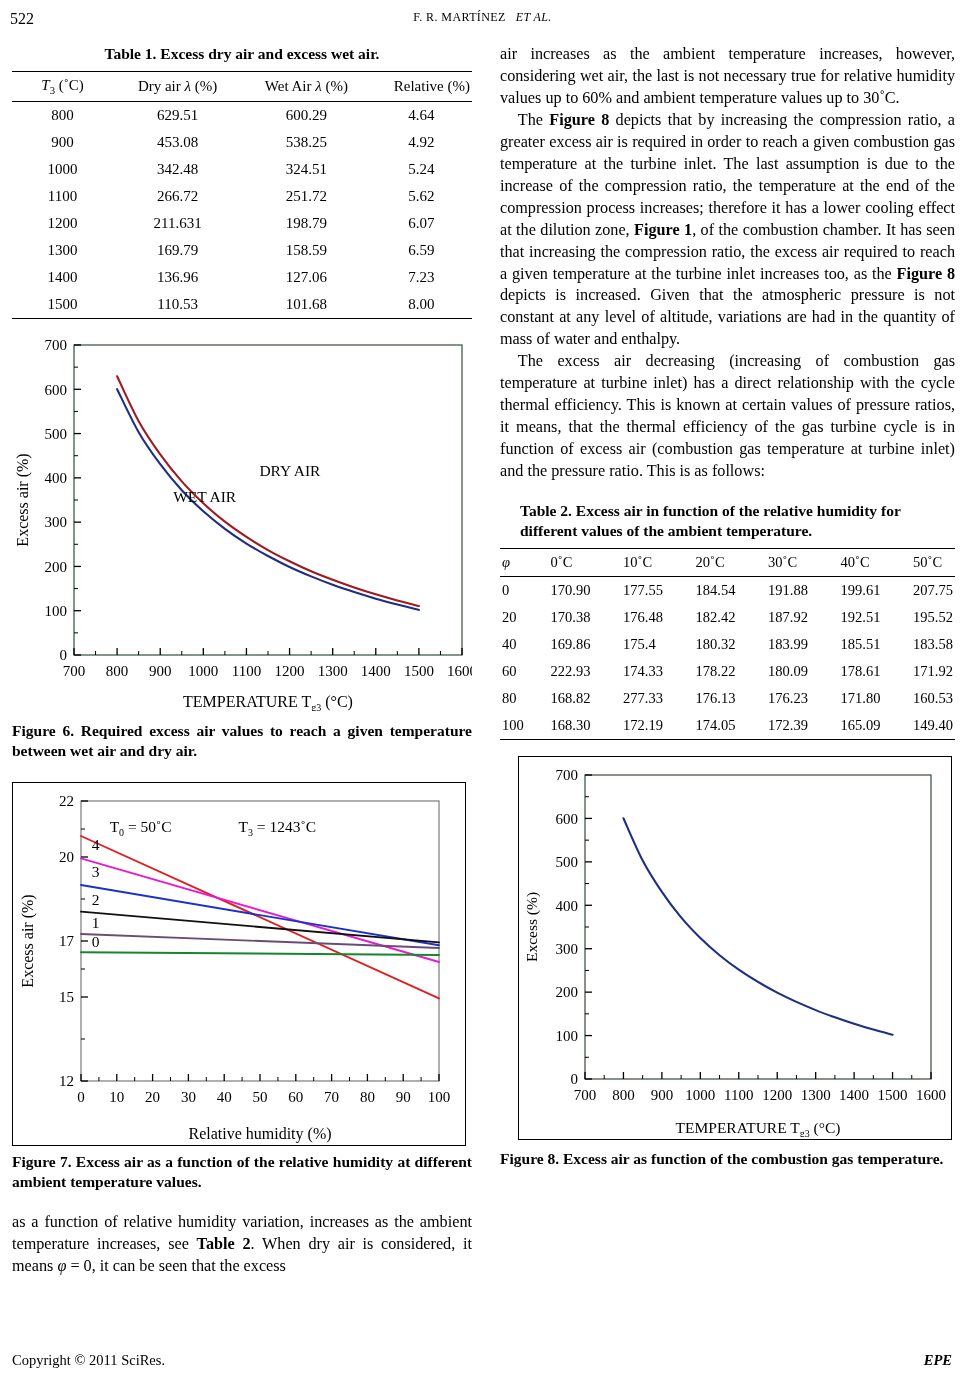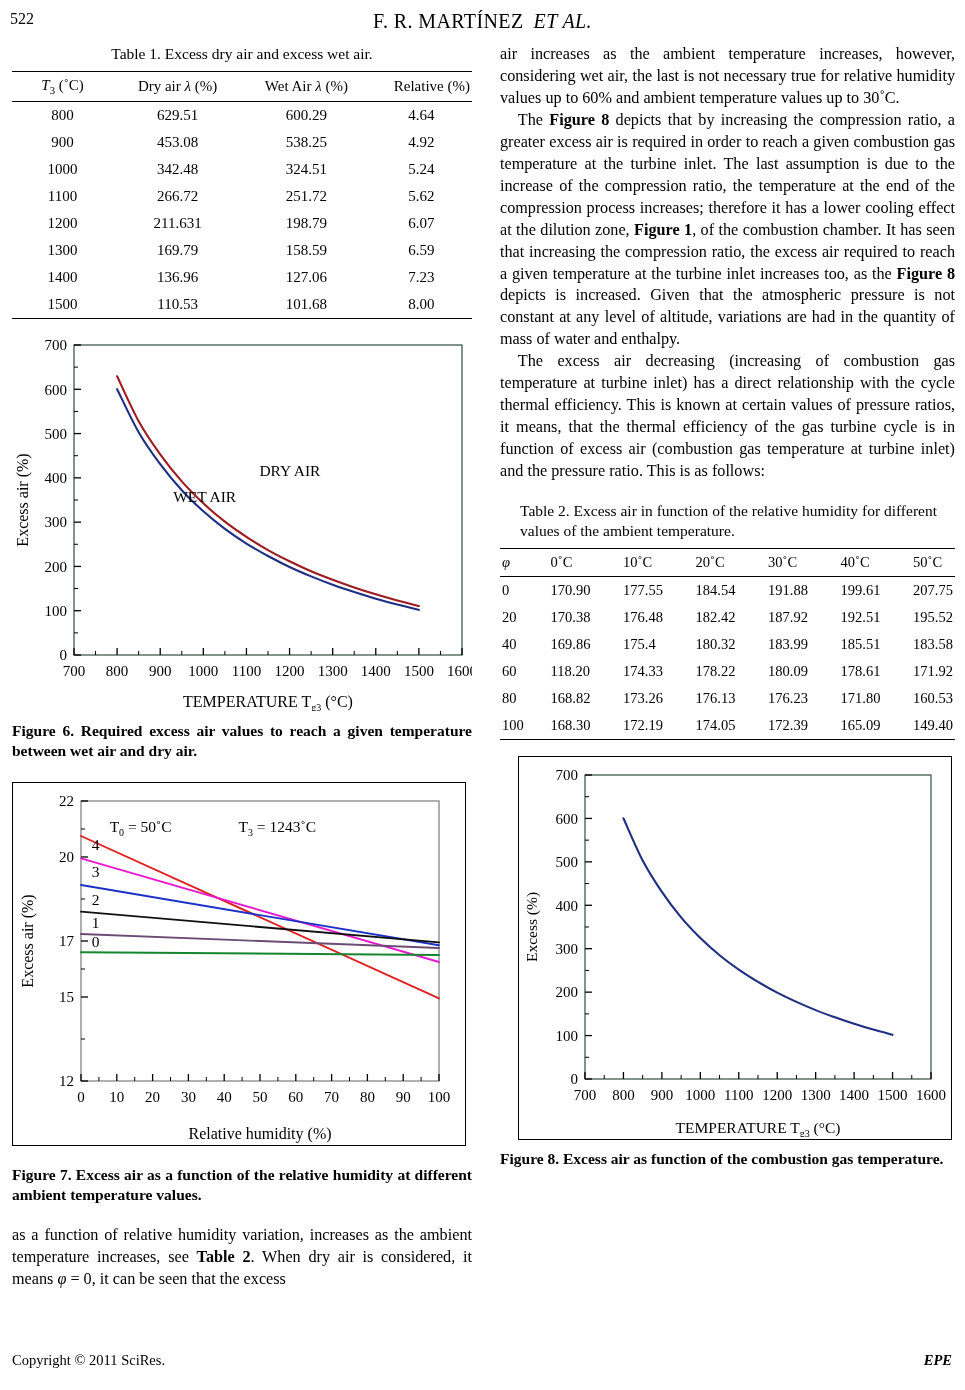--- a/index.html
+++ b/index.html
@@ -11,31 +11,31 @@
     position: relative;
     overflow: hidden;
   }
   .page { position:relative; width:965px; height:1390px; }
 
   
   .runhead { position:absolute; top:8px; left:0; width:965px; height:24px; }
   .folio { position:absolute; left:10px; top:2px; font-size:16px; }
   .runtitle {
     position:absolute; left:0; top:2px; width:965px; text-align:center;
-    font-size:20px; letter-spacing:0.4px;
+    font-size:12px; letter-spacing:0.4px;
   }
   .runtitle .et { font-style:italic; padding-left:10px; }
 
   
   .col-left  { position:absolute; left:12px;  top:44px; width:460px; }
   .col-right { position:absolute; left:500px; top:44px; width:455px; }
 
   
   .tbl-caption {
-    font-weight:normal; font-size:15.5px; line-height:1.28;
+    font-weight:bold; font-size:15.5px; line-height:1.28;
     text-align:center; margin-bottom:7px;
   }
   .tbl-caption.left { text-align:left;margin-left:20px; }
   table.data { border-collapse:collapse; width:100%; font-size:15px; }
   table.data td, table.data th { padding:5px 2px; font-weight:normal; }
   table.data thead th { border-top:1.4px solid #000; border-bottom:1px solid #000; }
   table.data tbody tr:last-child td { border-bottom:1.4px solid #000; }
   .t1 thead th:nth-child(1){ width:22%; text-align:center;}
   .t1 thead th:nth-child(2){ width:28%; text-align:center;}
   .t1 thead th:nth-child(3){ width:28%; text-align:center;}
@@ -268,21 +268,21 @@
           <text x="78.74" y="67" font-size="15.5" text-anchor="start">4</text>
           <text x="78.74" y="93.59999999999997" font-size="15.5" text-anchor="start">3</text>
           <text x="78.74" y="121.59999999999997" font-size="15.5" text-anchor="start">2</text>
           <text x="78.74" y="145.40000000000003" font-size="15.5" text-anchor="start">1</text>
           <text x="78.74" y="163.59999999999997" font-size="15.5" text-anchor="start">0</text>
           <text x="247" y="356" text-anchor="middle" font-size="16">Relative humidity (%)</text>
           <text x="0" y="0" text-anchor="middle" font-size="16" transform="translate(20,158) rotate(-90)">Excess air (%)</text>
         </svg>
     </div>
 
-    <div class="fig-caption" style="margin-top:19px;">Figure 7. Excess air as a function of the relative humidity at different ambient temperature values.</div>
+    <div class="fig-caption" style="margin-top:6px;">Figure 7. Excess air as a function of the relative humidity at different ambient temperature values.</div>
 
     <p class="body" style="margin-top:20px;">
       <span>as a function of relative humidity variation, increases as the ambient temperature increases, see </span><span class="b">Table 2</span><span>. When dry air is considered, it means </span><span class="it">φ</span><span> = 0, it can be seen that the excess</span>
     </p>
   </div>
 
   <div class="col-right">
 
     <p class="body">air increases as the ambient temperature increases, however, considering wet air, the last is not necessary true for relative humidity values up to 60% and ambient temperature values up to 30˚C.</p>
 
@@ -329,31 +329,31 @@
             <td>40</td>
             <td>169.86</td>
             <td>175.4</td>
             <td>180.32</td>
             <td>183.99</td>
             <td>185.51</td>
             <td>183.58</td>
           </tr>
           <tr>
             <td>60</td>
-            <td>118.20</td>
+            <td>222.93</td>
             <td>174.33</td>
             <td>178.22</td>
             <td>180.09</td>
             <td>178.61</td>
             <td>171.92</td>
           </tr>
           <tr>
             <td>80</td>
             <td>168.82</td>
-            <td>173.26</td>
+            <td>277.33</td>
             <td>176.13</td>
             <td>176.23</td>
             <td>171.80</td>
             <td>160.53</td>
           </tr>
           <tr>
             <td>100</td>
             <td>168.30</td>
             <td>172.19</td>
             <td>174.05</td>

